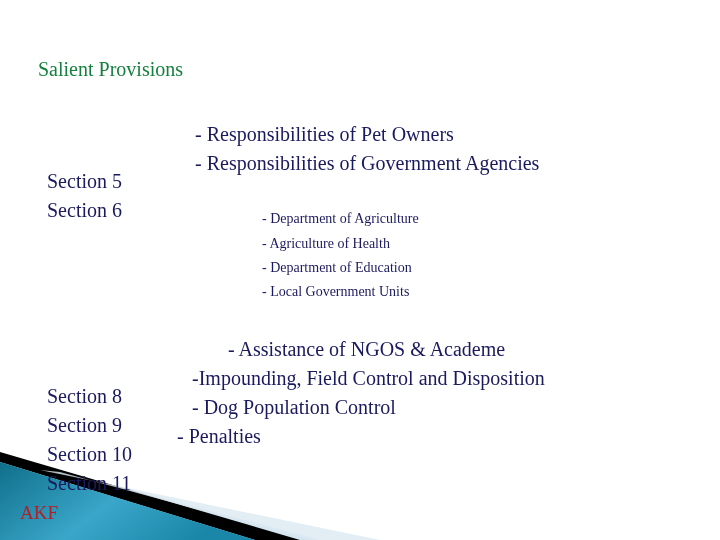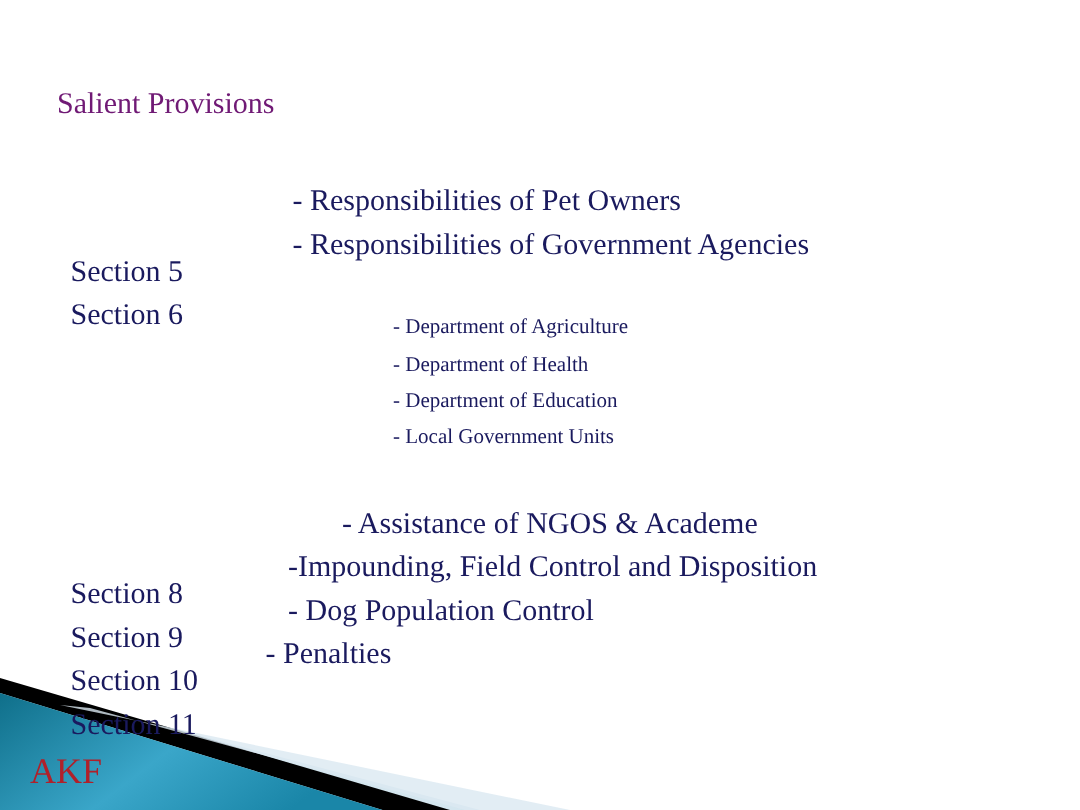--- a/index.html
+++ b/index.html
@@ -1,23 +1,23 @@
 <!DOCTYPE html>
 <html><head>
 <meta charset="utf-8">
 <style>
   html, body { margin: 0; padding: 0; }
   body { width: 720px; height: 540px; background: #ffffff; position: relative; overflow: hidden;
          font-family: "Liberation Serif", "DejaVu Serif", serif; color: #1a1a5e; }
-  .title { position: absolute; left: 38px; top: 58px; font-size: 20px; color: #701a75; }
+  .title { position: absolute; left: 38px; top: 58px; font-size: 20px; color: #15803d; }
   .row { position: absolute; font-size: 20px; white-space: nowrap; }
   .row .sec { position: absolute; left: 0; margin-top: 47px; }
   .sub { position: absolute; left: 262px; font-size: 14px; white-space: nowrap; }
   .footer-art { position: absolute; left: 0; top: 0; width: 720px; height: 540px; }
-  .akf { position: absolute; left: 20px; top: 502px; font-size: 24px; color: #b0202a; text-align: right; }
+  .akf { position: absolute; left: 20px; top: 502px; font-size: 19px; color: #b0202a; text-align: right; }
 </style>
 </head>
 <body>
 
 <svg class="footer-art" viewBox="0 0 720 540" xmlns="http://www.w3.org/2000/svg">
   <defs>
     <linearGradient id="teal" x1="0" y1="0" x2="1" y2="0.4">
       <stop offset="0" stop-color="#0f6f8a"></stop>
       <stop offset="0.55" stop-color="#3aa6c9"></stop>
       <stop offset="1" stop-color="#1a86a8"></stop>
@@ -34,21 +34,21 @@
 <div class="row" style="left:47px; top:123px;">
   <span class="sec">Section 5</span>
   <span style="position:absolute; left:148px;">- Responsibilities of Pet Owners</span>
 </div>
 <div class="row" style="left:47px; top:152px;">
   <span class="sec">Section 6</span>
   <span style="position:absolute; left:148px;">- Responsibilities of Government Agencies</span>
 </div>
 
 <div class="sub" style="top:211px;">- Department of Agriculture</div>
-<div class="sub" style="top:236px;">- Department of Health</div>
+<div class="sub" style="top:236px;">- Agriculture of Health</div>
 <div class="sub" style="top:260px;">- Department of Education</div>
 <div class="sub" style="top:284px;">- Local Government Units</div>
 
 <div class="row" style="left:47px; top:338px;">
   <span class="sec">Section 8</span>
   <span style="position:absolute; left:145px;margin-left:36px;">- Assistance of NGOS &amp; Academe</span>
 </div>
 <div class="row" style="left:47px; top:367px;">
   <span class="sec">Section 9</span>
   <span style="position:absolute; left:145px;">-Impounding, Field Control and Disposition</span>

